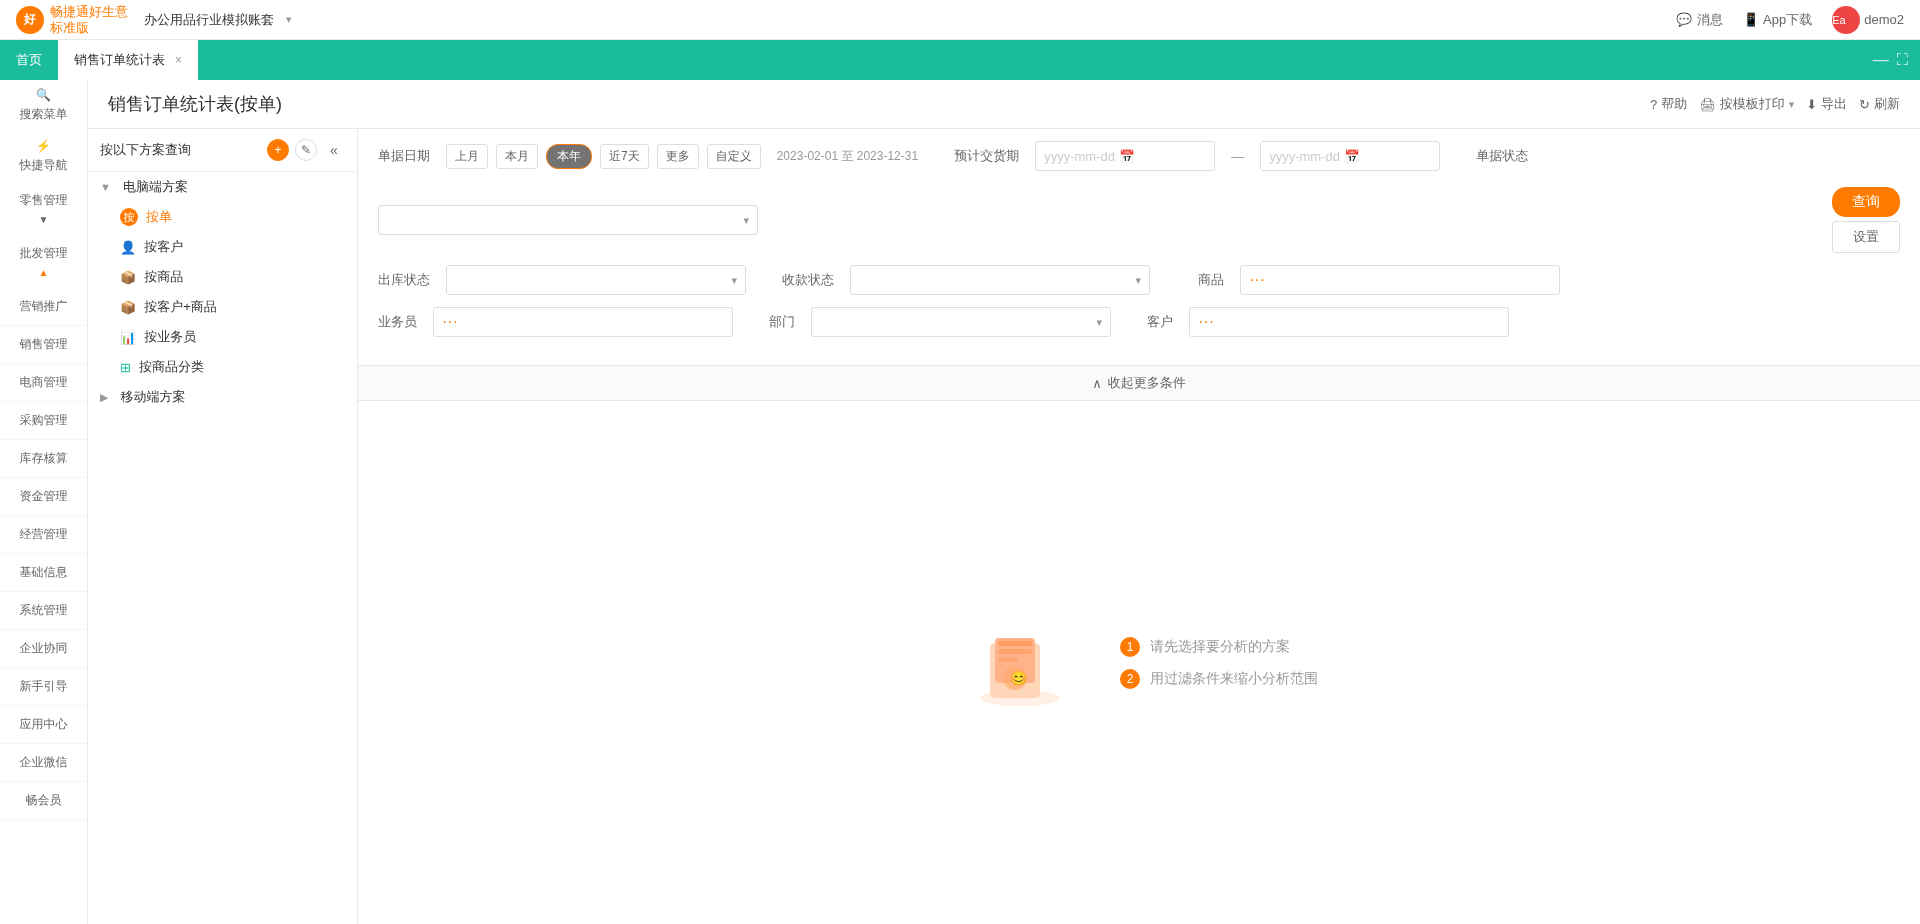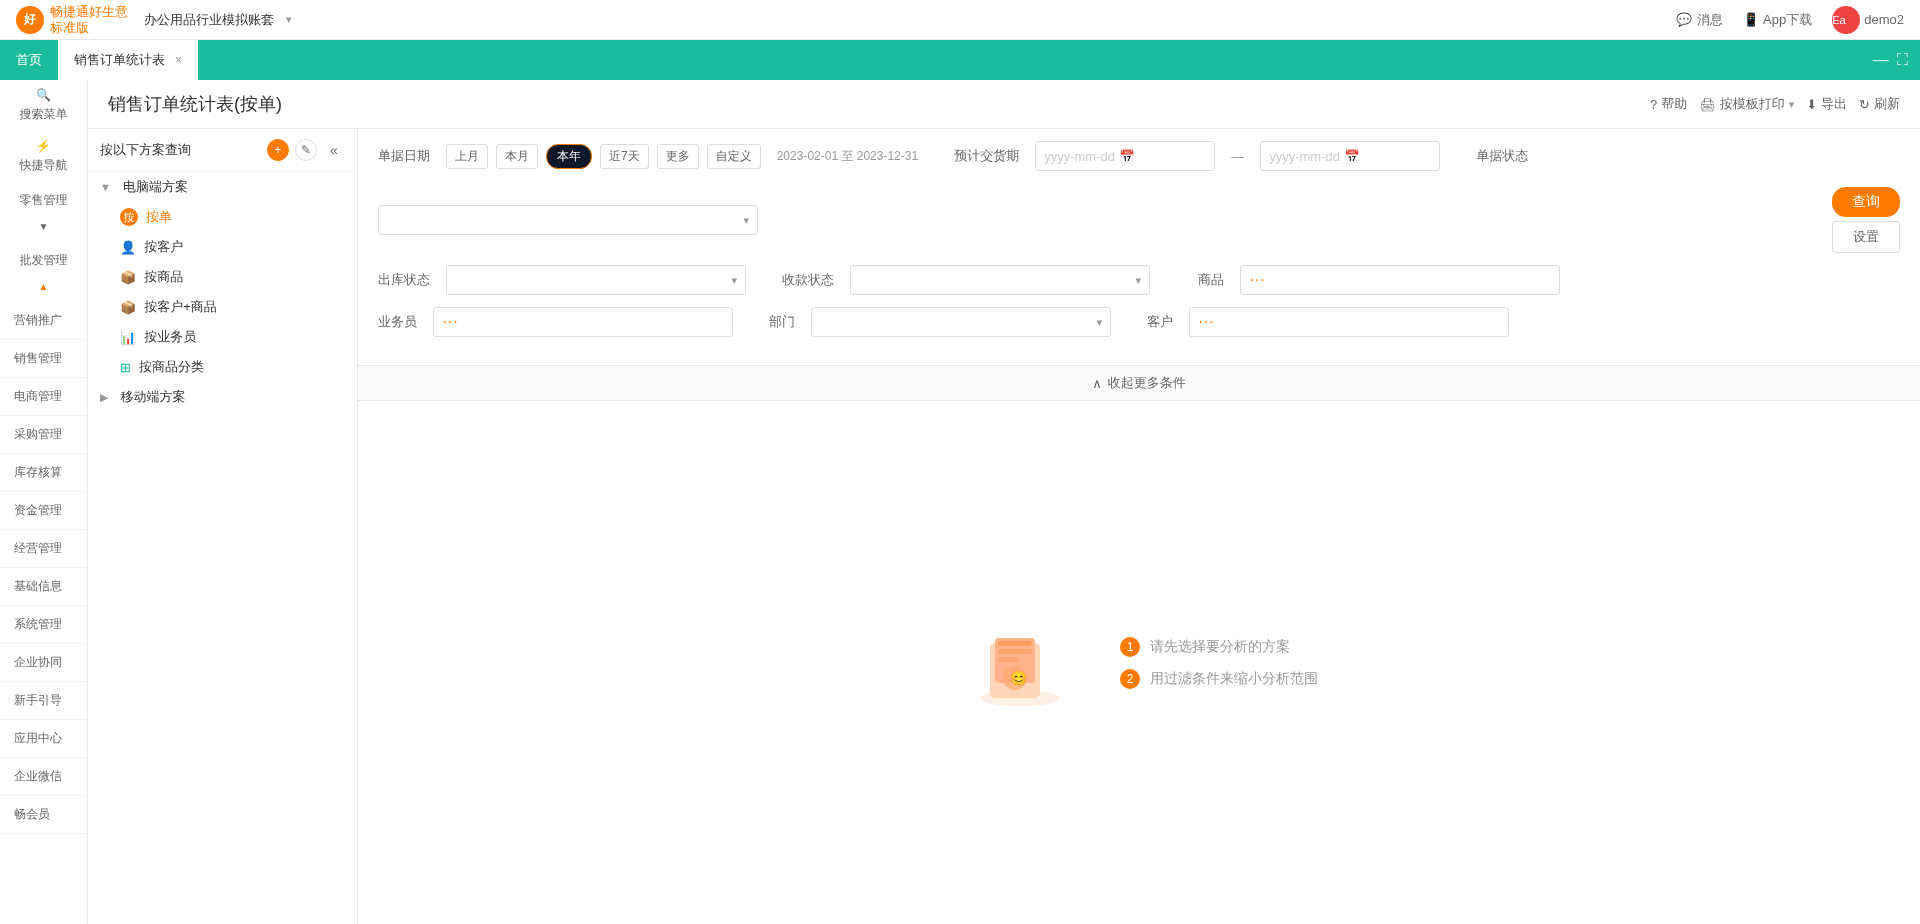--- a/index.html
+++ b/index.html
@@ -24,24 +24,24 @@
     .tab-item.active { background: #fff; color: #333; border-radius: 0; }
     .tab-close { color: #999; font-size: 12px; margin-left: 4px; }
     .tab-bar-right { margin-left: auto; display: flex; align-items: center; gap: 8px; padding-right: 12px; }
     .tab-bar-icon { color: rgba(255,255,255,0.8); font-size: 16px; cursor: pointer; }
 
     
     .main-layout { display: flex; flex: 1; overflow: hidden; }
 
     
     .sidebar { width: 88px; background: #fff; border-right: 1px solid #e8e8e8; display: flex; flex-direction: column; overflow-y: auto; flex-shrink: 0; }
-    .sidebar-item { padding: 10px 14px; display: flex; flex-direction: column; align-items: flex-start; justify-content: center; cursor: pointer; color: #666; font-size: 12px; gap: 4px; border-bottom: 1px solid #f5f5f5; }
+    .sidebar-item { padding: 10px 8px; display: flex; flex-direction: column; align-items: center; justify-content: center; cursor: pointer; color: #666; font-size: 12px; gap: 4px; border-bottom: 1px solid #f5f5f5; }
     .sidebar-search { padding: 8px 0; display: flex; flex-direction: column; align-items: center; justify-content: center; cursor: pointer; color: #666; font-size: 12px; gap: 4px; }
     .sidebar-nav { padding: 8px 0; display: flex; flex-direction: column; align-items: center; justify-content: center; cursor: pointer; color: #666; font-size: 12px; gap: 4px; }
-    .sidebar-group { padding: 10px 0; display: flex; flex-direction: column; align-items: center; justify-content: center; cursor: pointer; color: #666; font-size: 12px; gap: 12px; }
+    .sidebar-group { padding: 10px 0; display: flex; flex-direction: column; align-items: center; justify-content: center; cursor: pointer; color: #666; font-size: 12px; gap: 5px; }
 
     
     .content-area { flex: 1; overflow: hidden; display: flex; flex-direction: column; }
 
     
     .page-header { background: #fff; padding: 12px 20px 0 20px; border-bottom: 1px solid #e8e8e8; display: flex; align-items: center; justify-content: space-between; flex-shrink: 0; }
     .page-title { font-size: 18px; font-weight: 500; color: #333; padding-bottom: 12px; }
     .page-actions { display: flex; align-items: center; gap: 12px; padding-bottom: 12px; }
     .page-action-btn { display: flex; align-items: center; gap: 4px; color: #666; font-size: 13px; cursor: pointer; }
 
@@ -61,21 +61,21 @@
     
     .right-content { flex: 1; overflow: hidden; display: flex; flex-direction: column; }
 
     
     .filter-area { background: #fff; padding: 12px 20px; border-bottom: 1px solid #e8e8e8; flex-shrink: 0; }
     .filter-row { display: flex; align-items: center; gap: 16px; margin-bottom: 12px; flex-wrap: wrap; }
     .filter-row:last-child { margin-bottom: 16px; }
     .filter-label { color: #666; font-size: 13px; white-space: nowrap; }
     .filter-group { display: flex; align-items: center; gap: 8px; }
     .date-btn { padding: 3px 8px; border: 1px solid #ddd; border-radius: 3px; font-size: 12px; cursor: pointer; color: #666; background: #fff; }
-    .date-btn.active { background: #0f172a; color: #fff; border-color: #ff7a00; border-radius: 12px; padding: 3px 10px; }
+    .date-btn.active { background: #737373; color: #fff; border-color: #ff7a00; border-radius: 12px; padding: 3px 10px; }
     .date-range-text { font-size: 12px; color: #999; }
     .filter-input { height: 30px; border: 1px solid #ddd; border-radius: 3px; padding: 0 8px; font-size: 13px; color: #333; min-width: 180px; display: flex; align-items: center; gap: 4px; cursor: pointer; background: #fff; }
     .filter-separator { color: #999; }
     .filter-calendar-icon { color: #ff7a00; font-size: 13px; }
     .filter-select { height: 30px; border: 1px solid #ddd; border-radius: 3px; padding: 0 8px; font-size: 13px; color: #999; min-width: 200px; display: flex; align-items: center; justify-content: space-between; cursor: pointer; background: #fff; }
     .filter-select-wide { min-width: 380px; }
     .chevron-down { color: #999; font-size: 11px; }
     .dots-btn { color: #ff7a00; font-size: 16px; cursor: pointer; }
 
     

